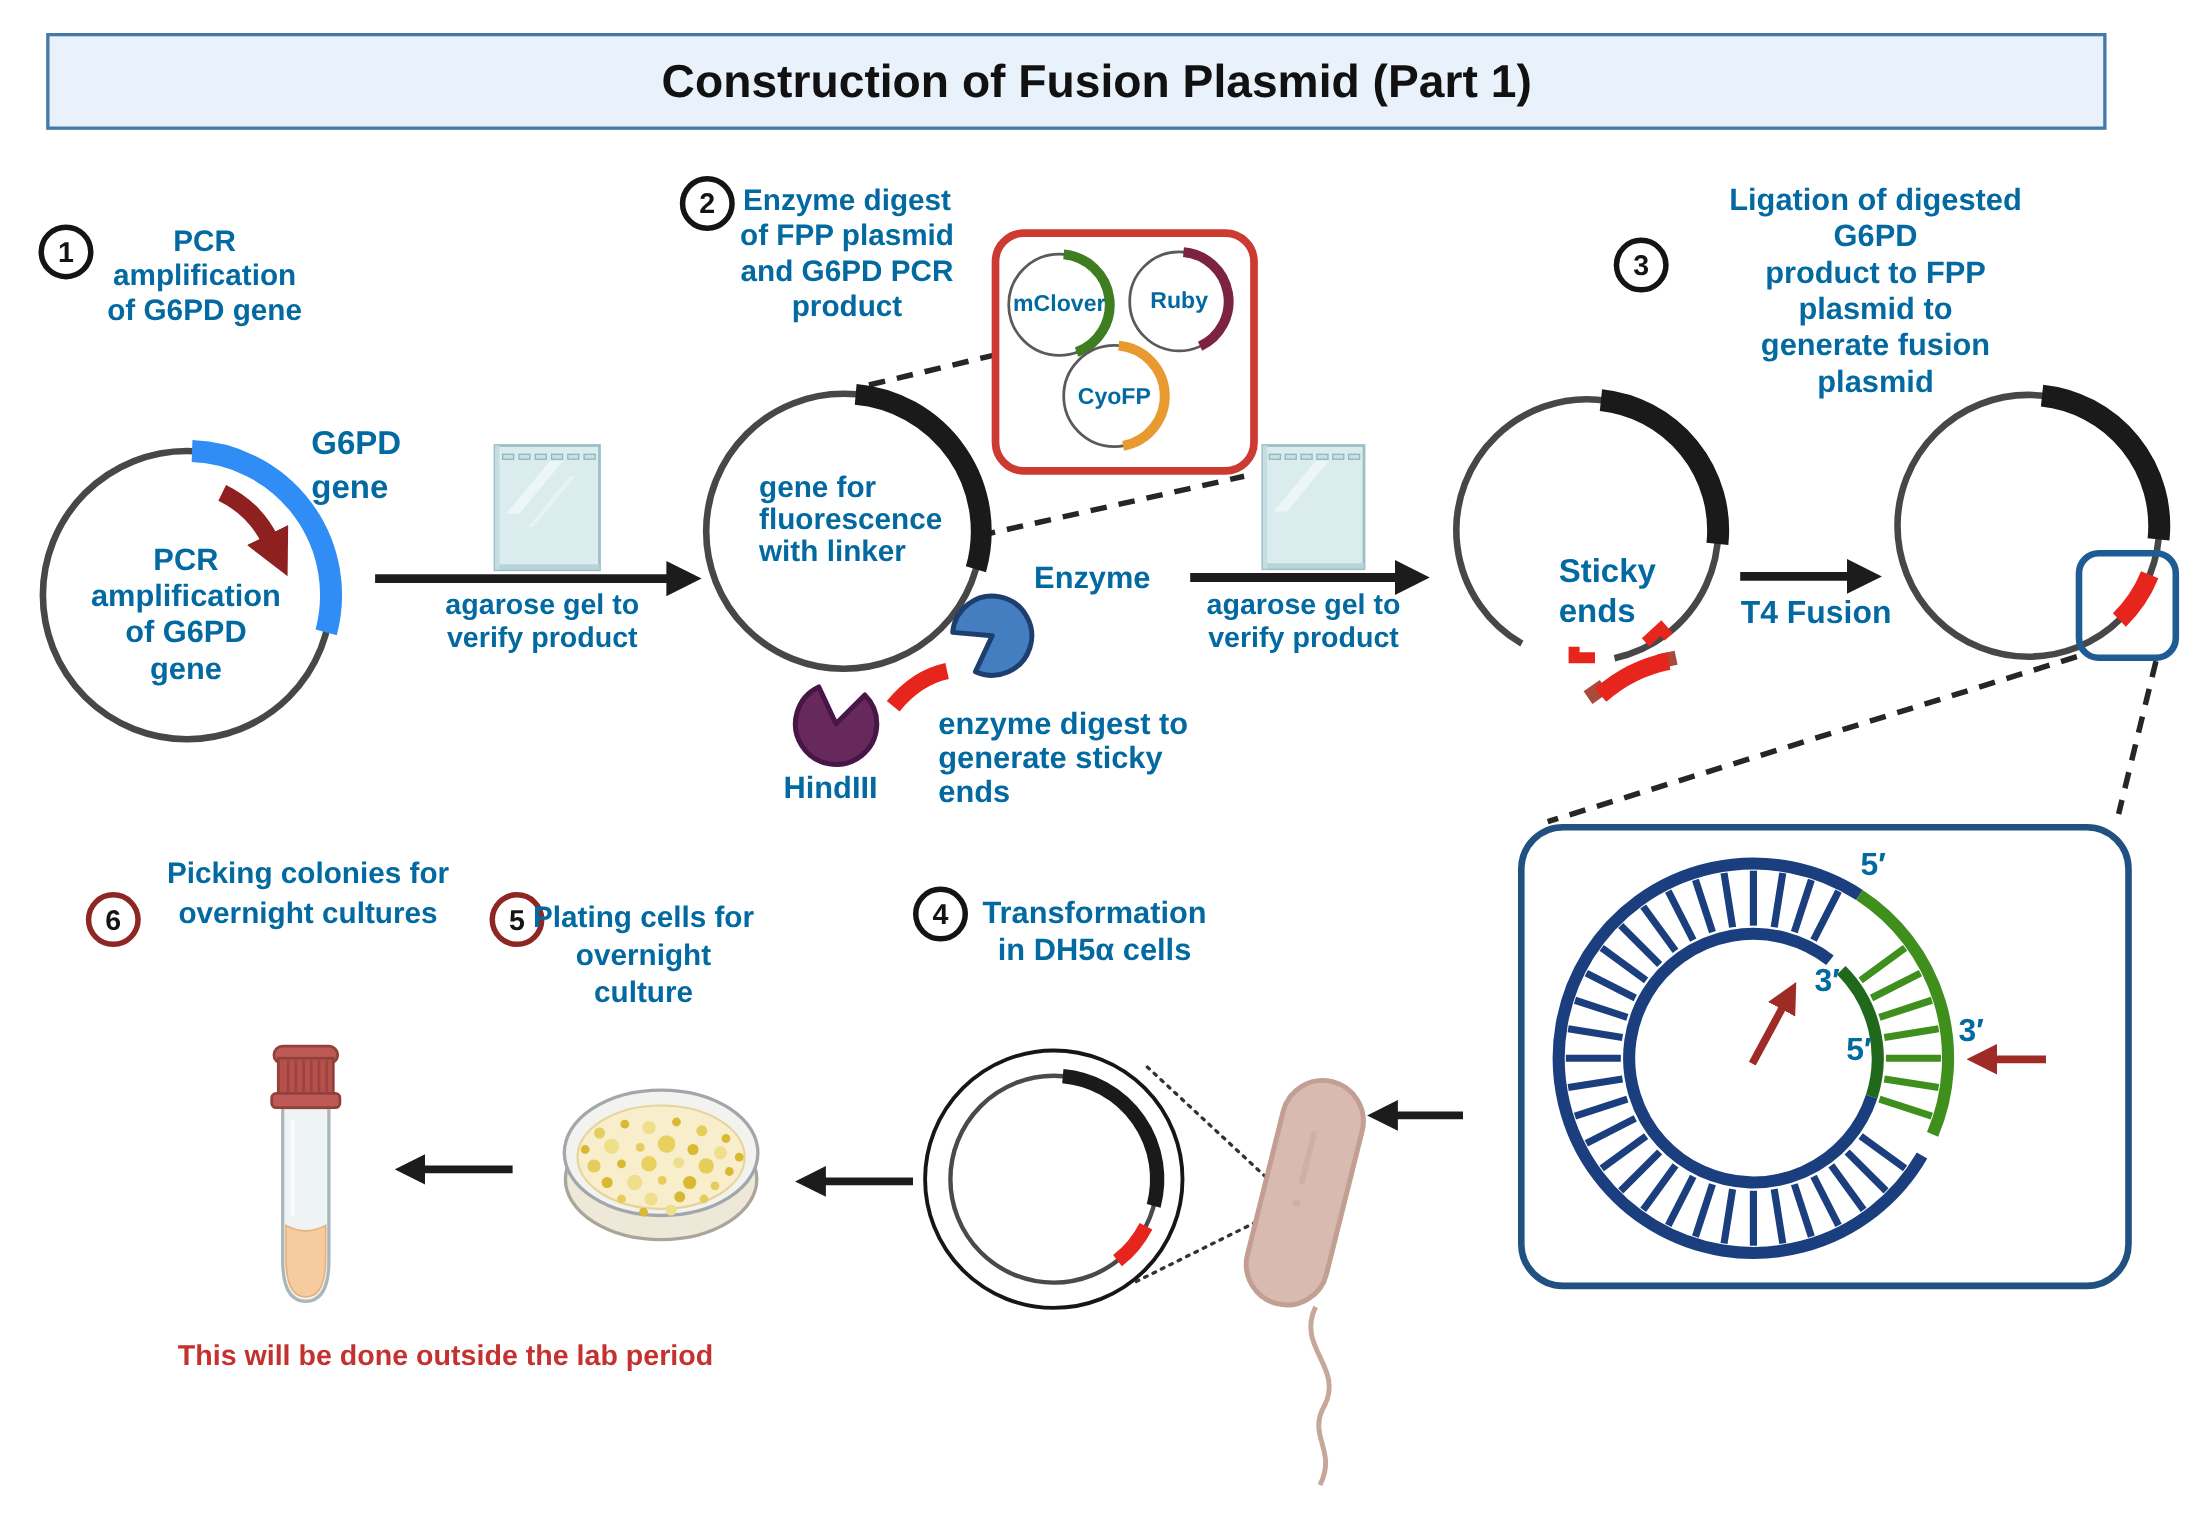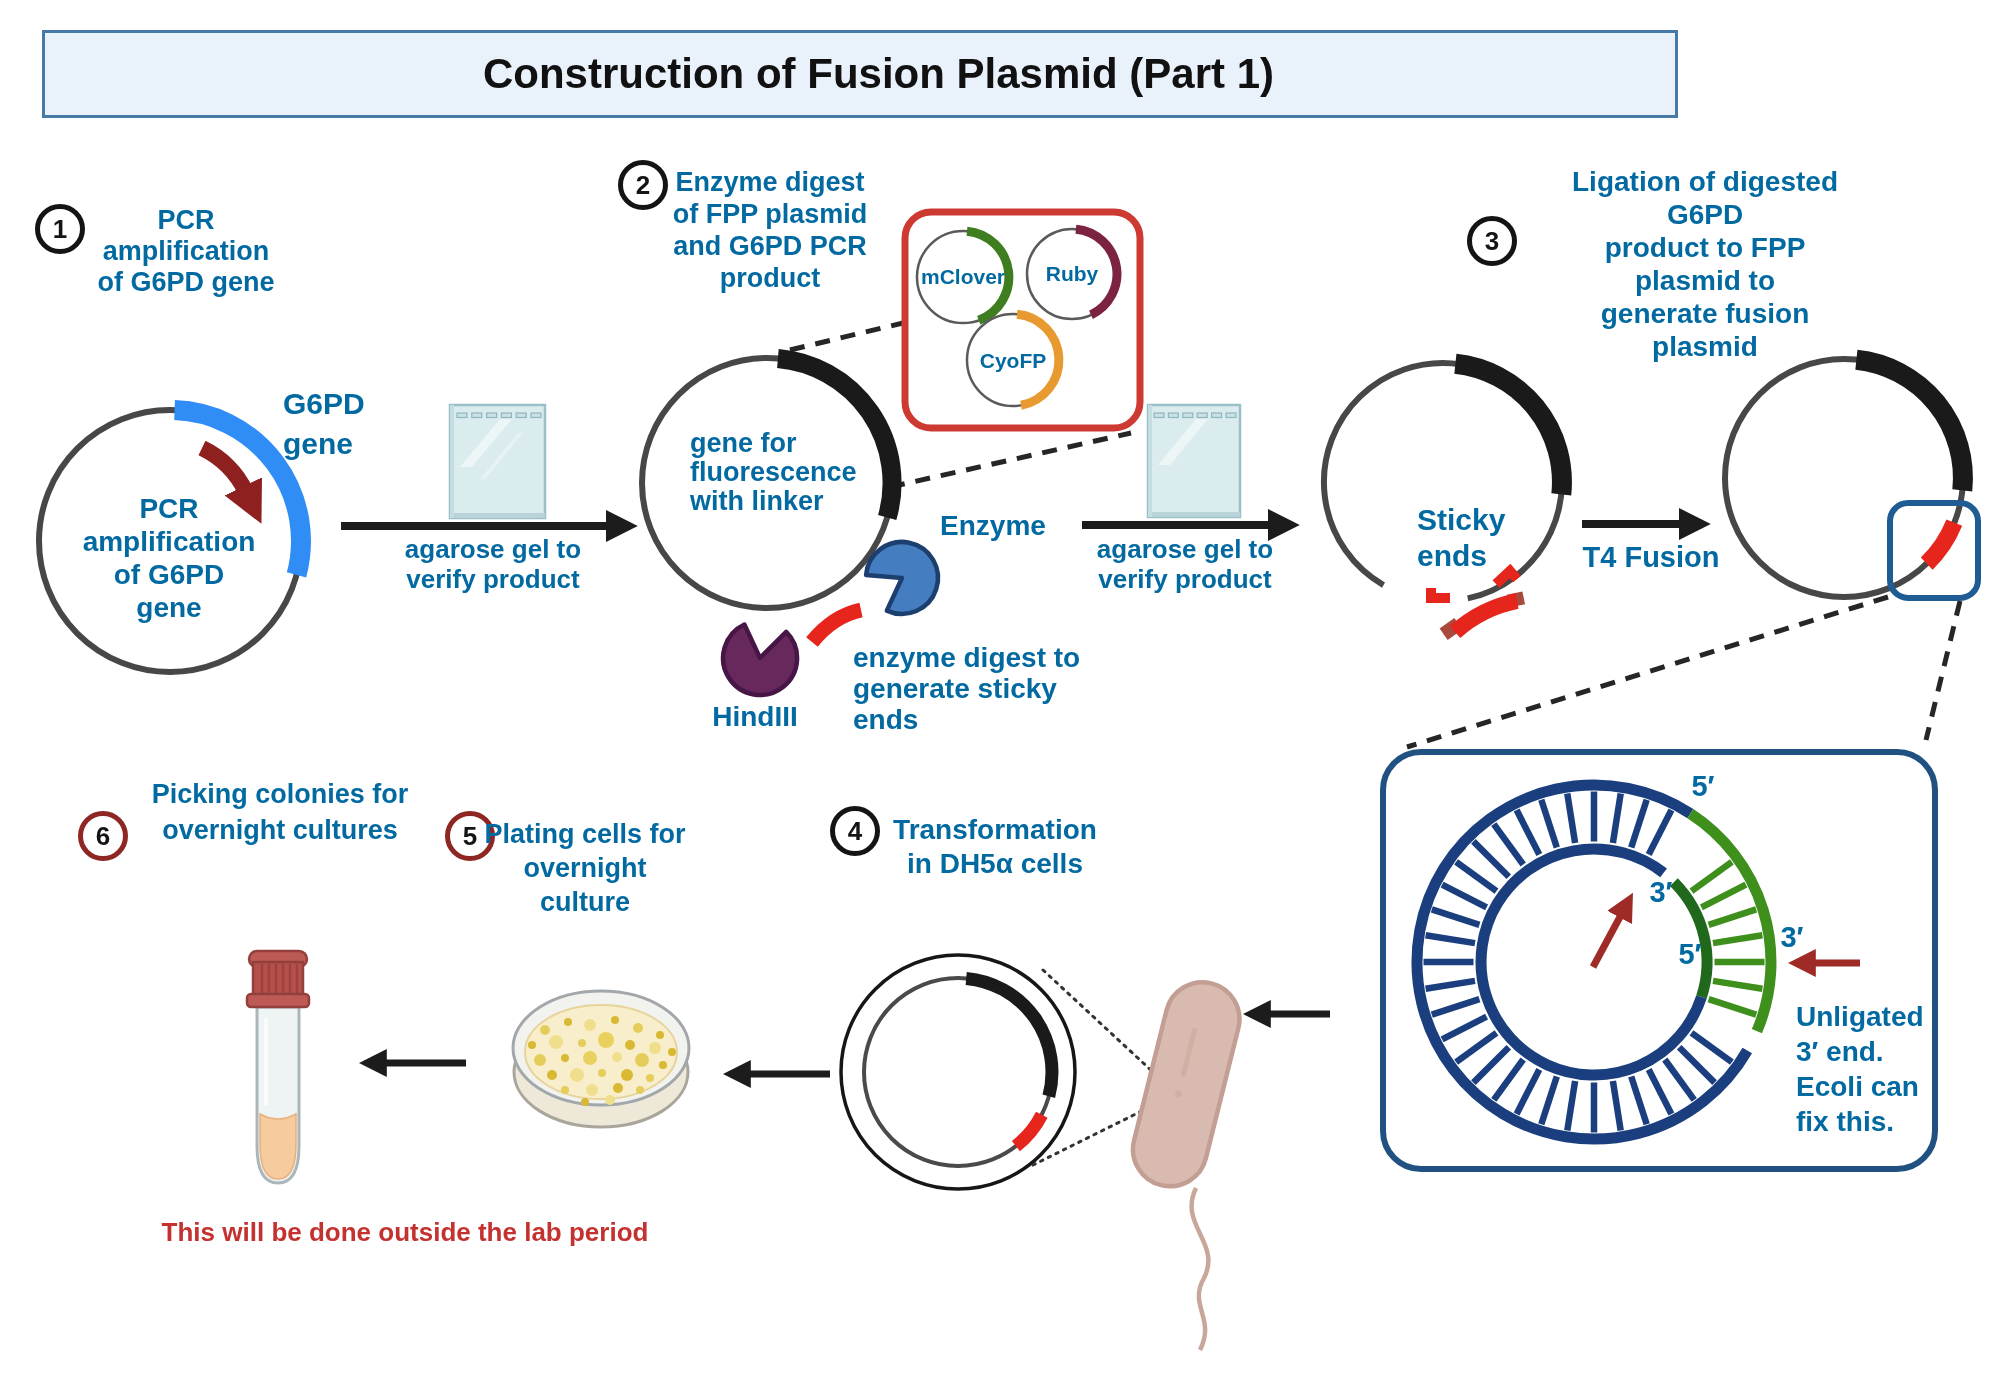--- a/index.html
+++ b/index.html
@@ -2,21 +2,21 @@
 <html style="--title_bg: #e9f1fb; --title_border: #4678a8; --gene_blue: #2f8df5; --dark_red: #8e2020; --arc_black: #1a1a1a; --insert_red: #e6251c; --fp_box_red: #cd3a32; --detail_blue: #205181; --zoom_box_blue: #1f5c94; --dna_navy: #1b3f7e; --dna_green: #3f8f1d; --dna_green_dark: #20691c; --mclover_green: #3e7d20; --ruby_maroon: #7c2342; --cyofp_orange: #e89a30; --ecori_blue: #447dc0; --hindiii_purple: #67295c; --note_red: #c43230; --gel_fill: #dbecee; --colony_yellow: #dcbe3a; --bacterium_tan: #d9bab0;"><head>
 <meta charset="utf-8">
 <style>
   html,body{margin:0;padding:0;background:#ffffff;}
   .stage{
     position:relative;width:2000px;height:1400px;background:#fff;overflow:hidden;
     font-family:"Liberation Sans",sans-serif;color:#262626;
   }
   .stage svg{position:absolute;left:0;top:0;}
   .banner{
-    position:absolute;left:42px;top:30px;width:1636px;height:88px;
+    position:absolute;left:42px;top:30px;width:1873px;height:88px;
     background:var(--title_bg,#e9f1fb);
     border:3px solid var(--title_border,#4678a8);
     box-sizing:border-box;display:flex;align-items:center;justify-content:center;padding-left:37px;
   }
   .banner .title{font-size:42px;font-weight:700;color:#111;}
   .lbl{
     position:absolute;font-weight:700;white-space:pre-line;line-height:1.15;
     color:#0369a1;text-align:center;
   }
   .c{transform:translate(-50%,-50%);}
@@ -317,18 +317,14 @@
 <div class="lbl c" style="left:1013px;top:361px;font-size:21px;">CyoFP</div>
 <div class="lbl la" style="left:1417px;top:502px;font-size:30px;line-height:36px;">Sticky
 ends</div>
 <div class="lbl c" style="left:1651px;top:558px;font-size:29px;">T4 Fusion</div>
 <div class="lbl c note" style="left:405px;top:1217px;font-size:26px;margin-top:16px;">This will be done outside the lab period</div>
 
 <div class="lbl c" style="left:1703px;top:787px;font-size:29px;font-weight:600;">5′</div>
 <div class="lbl c" style="left:1661px;top:893px;font-size:29px;font-weight:600;">3′</div>
 <div class="lbl c" style="left:1690px;top:955px;font-size:29px;font-weight:600;">5′</div>
 <div class="lbl c" style="left:1792px;top:938px;font-size:29px;font-weight:600;">3′</div>
-<div class="lbl la" style="left:1796px;top:999px;font-size:28px;line-height:35px;">Unligated
-3′ end.
-Ecoli can
-fix this.</div>
 
 </div>
 
 </body></html>

